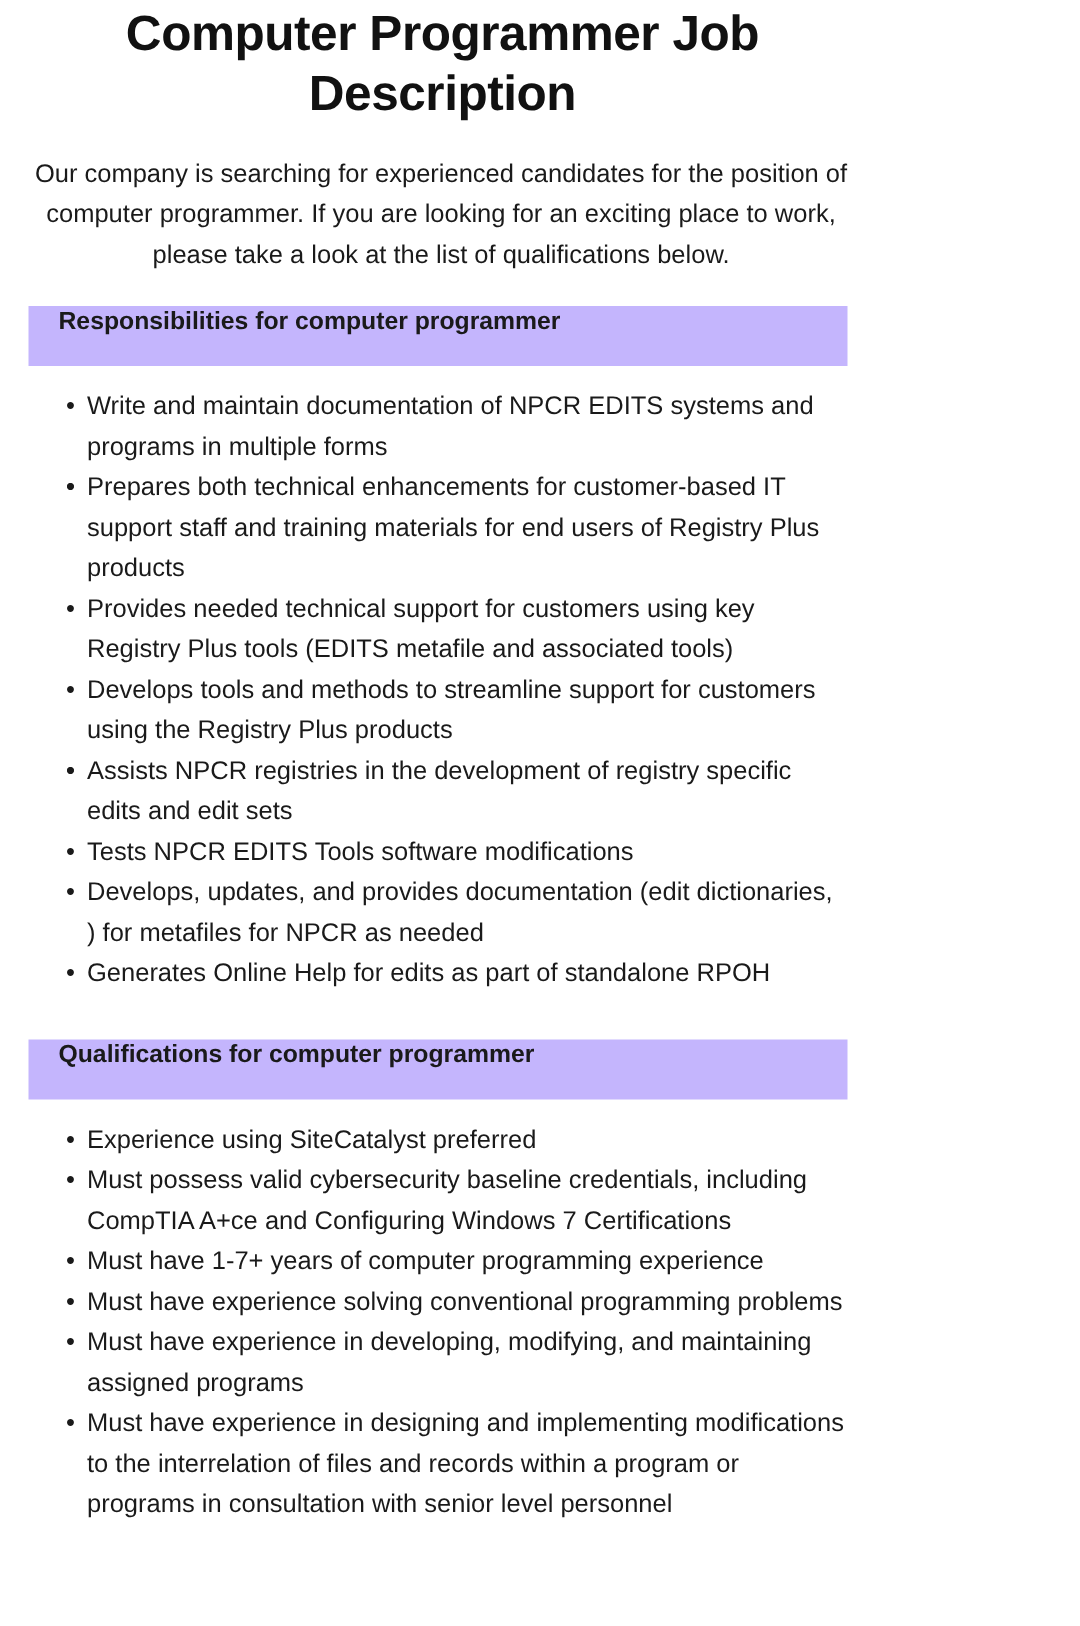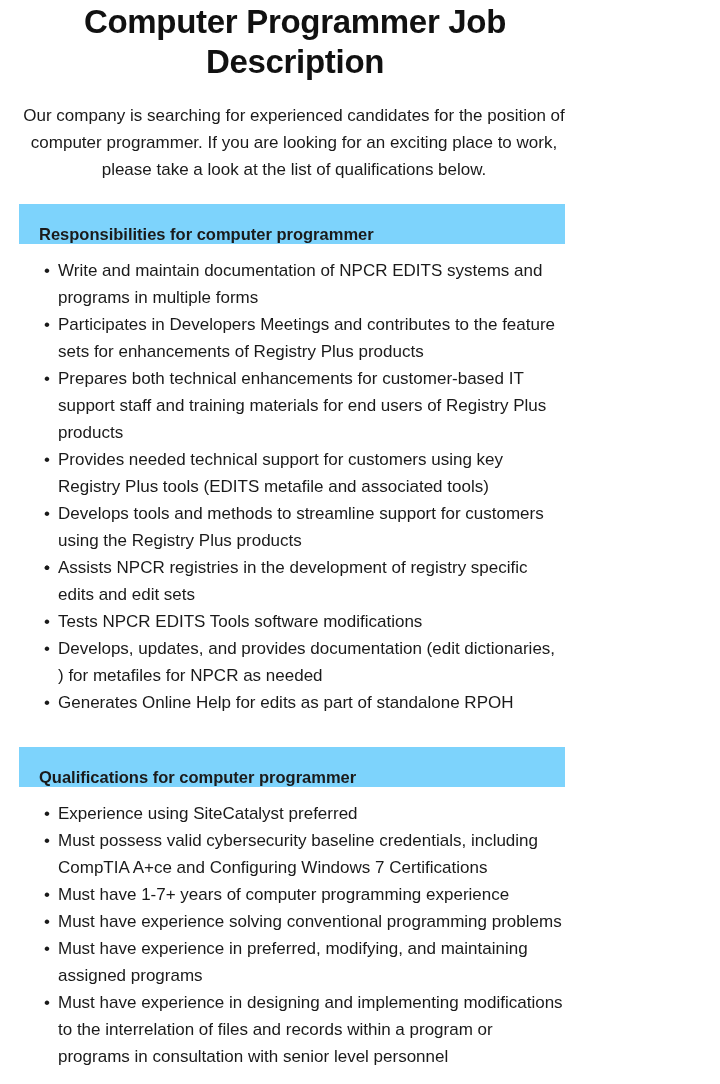--- a/index.html
+++ b/index.html
@@ -41,24 +41,24 @@
     color: #1a1a1a;
     text-align: center;
   }
 
   .section {
     margin-top: 21px;
   }
 
   .section-header {
     margin: 0 25px 0 19px;
-    background: #7dd3fc;
+    background: #c4b5fd;
     height: 40px;
     display: flex;
-    align-items: flex-end;
+    align-items: flex-start;
     padding: 0 0 0 20px;
     box-sizing: border-box;
   }
 
   .section-header-text {
     font-size: 16.5px;
     font-weight: bold;
     color: #1a1a1a;
     line-height: 20px;
   }
@@ -105,39 +105,39 @@
   <h1 class="doc-title">Computer Programmer Job Description</h1>
 
   <p class="intro">Our company is searching for experienced candidates for the position of computer programmer. If you are looking for an exciting place to work, please take a look at the list of qualifications below.</p>
 
   <div class="section section-responsibilities">
     <div class="section-header">
       <span class="section-header-text">Responsibilities for computer programmer</span>
     </div>
     <ul class="bullet-list" id="responsibilities-list">
         <li><span class="bullet-dot">•</span><span>Write and maintain documentation of NPCR EDITS systems and programs in multiple forms</span></li>
-        <li><span class="bullet-dot">•</span><span>Participates in Developers Meetings and contributes to the feature sets for enhancements of Registry Plus products</span></li>
+        <li><span class="bullet-dot">•</span></li>
         <li><span class="bullet-dot">•</span><span>Prepares both technical enhancements for customer-based IT support staff and training materials for end users of Registry Plus products</span></li>
         <li><span class="bullet-dot">•</span><span>Provides needed technical support for customers using key Registry Plus tools (EDITS metafile and associated tools)</span></li>
         <li><span class="bullet-dot">•</span><span>Develops tools and methods to streamline support for customers using the Registry Plus products</span></li>
         <li><span class="bullet-dot">•</span></li>
         <li><span class="bullet-dot">•</span><span>Assists NPCR registries in the development of registry specific edits and edit sets</span></li>
         <li><span class="bullet-dot">•</span><span>Tests NPCR EDITS Tools software modifications</span></li>
         <li><span class="bullet-dot">•</span><span>Develops, updates, and provides documentation (edit dictionaries, ) for metafiles for NPCR as needed</span></li>
         <li><span class="bullet-dot">•</span><span>Generates Online Help for edits as part of standalone RPOH</span></li>
       </ul>
   </div>
 
   <div class="section section-qualifications">
     <div class="section-header">
       <span class="section-header-text">Qualifications for computer programmer</span>
     </div>
     <ul class="bullet-list" id="qualifications-list">
         <li><span class="bullet-dot">•</span><span>Experience using SiteCatalyst preferred</span></li>
         <li><span class="bullet-dot">•</span><span>Must possess valid cybersecurity baseline credentials, including CompTIA A+ce and Configuring Windows 7 Certifications</span></li>
         <li><span class="bullet-dot">•</span><span>Must have 1-7+ years of computer programming experience</span></li>
         <li><span class="bullet-dot">•</span><span>Must have experience solving conventional programming problems</span></li>
-        <li><span class="bullet-dot">•</span><span>Must have experience in preferred, modifying, and maintaining assigned programs</span></li>
+        <li><span class="bullet-dot">•</span><span>Must have experience in developing, modifying, and maintaining assigned programs</span></li>
         <li><span class="bullet-dot">•</span><span>Must have experience in designing and implementing modifications to the interrelation of files and records within a program or programs in consultation with senior level personnel</span></li>
       </ul>
   </div>
 
 </div>
 
 </body></html>

